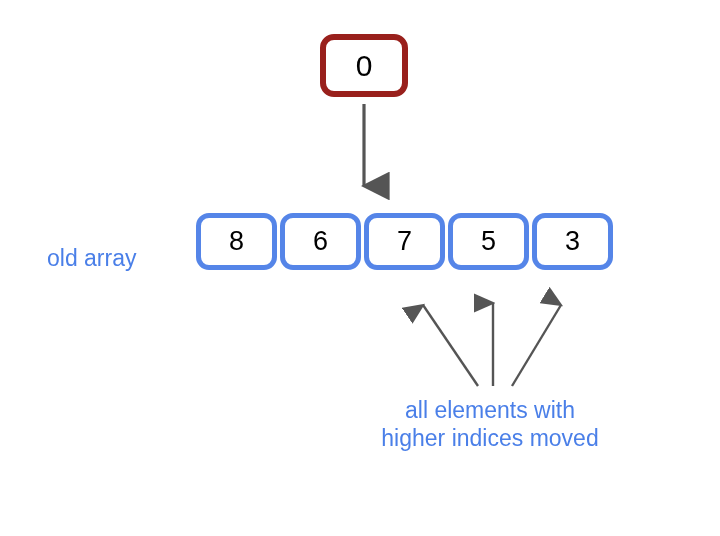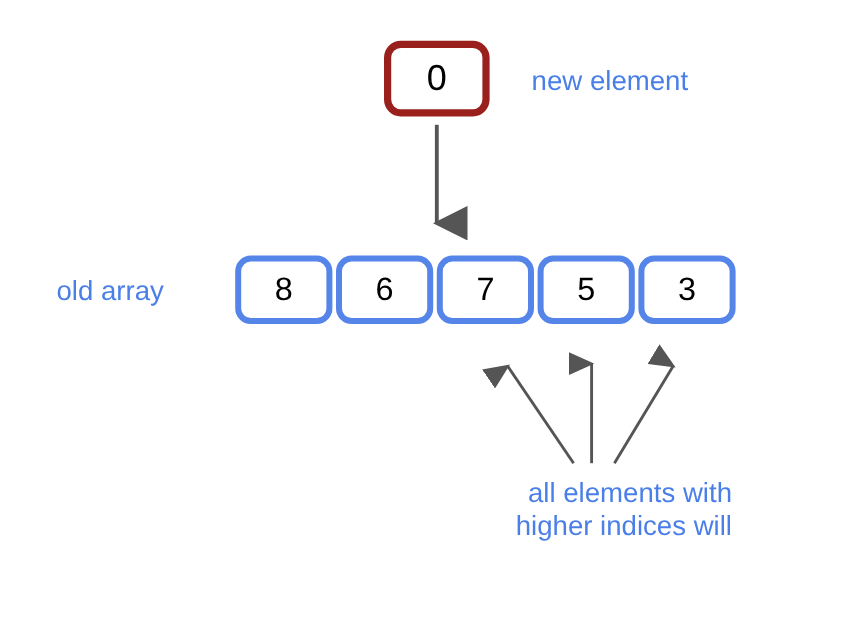--- a/index.html
+++ b/index.html
@@ -85,27 +85,27 @@
     font-size: 23px;
     line-height: 28px;
     white-space: pre;
   }
   #label-new-element {
     left: 443px;
     top: 53px;
   }
   #label-old-array {
     left: 47px;
-    top: 228px;
+    top: 244px;
   }
   #label-moved-note {
     left: 370px;
     top: 396px;
     width: 240px;
-    text-align: right;
+    text-align: center;
     white-space: normal;
   }
   #label-moved-note .note-line {
     display: block;
   }
 </style>
 </head>
 <body>
 
 <div id="canvas">
@@ -126,21 +126,20 @@
 
     <line x1="493" y1="386" x2="493" y2="303" stroke="#555555" stroke-width="2.4" marker-end="url(#arrowhead-up)"></line>
 
     <line x1="512" y1="386" x2="561" y2="305" stroke="#555555" stroke-width="2.4" marker-end="url(#arrowhead-up)"></line>
   </svg>
 
   <div id="new-element-box">
     <span class="cell-value">0</span>
   </div>
 
-  <div id="label-new-element" class="label-blue">new element</div>
 
   <div id="label-old-array" class="label-blue">old array</div>
 
   <div id="array-row">
     <div class="array-cell">
       <span class="cell-value">8</span>
     </div>
     <div class="array-cell">
       <span class="cell-value">6</span>
     </div>
@@ -150,16 +149,16 @@
     <div class="array-cell">
       <span class="cell-value">5</span>
     </div>
     <div class="array-cell">
       <span class="cell-value">3</span>
     </div>
   </div>
 
   <div id="label-moved-note" class="label-blue">
     <span class="note-line">all elements with</span>
-    <span class="note-line">higher indices will</span>
+    <span class="note-line">higher indices moved</span>
   </div>
 
 </div>
 
 </body></html>

